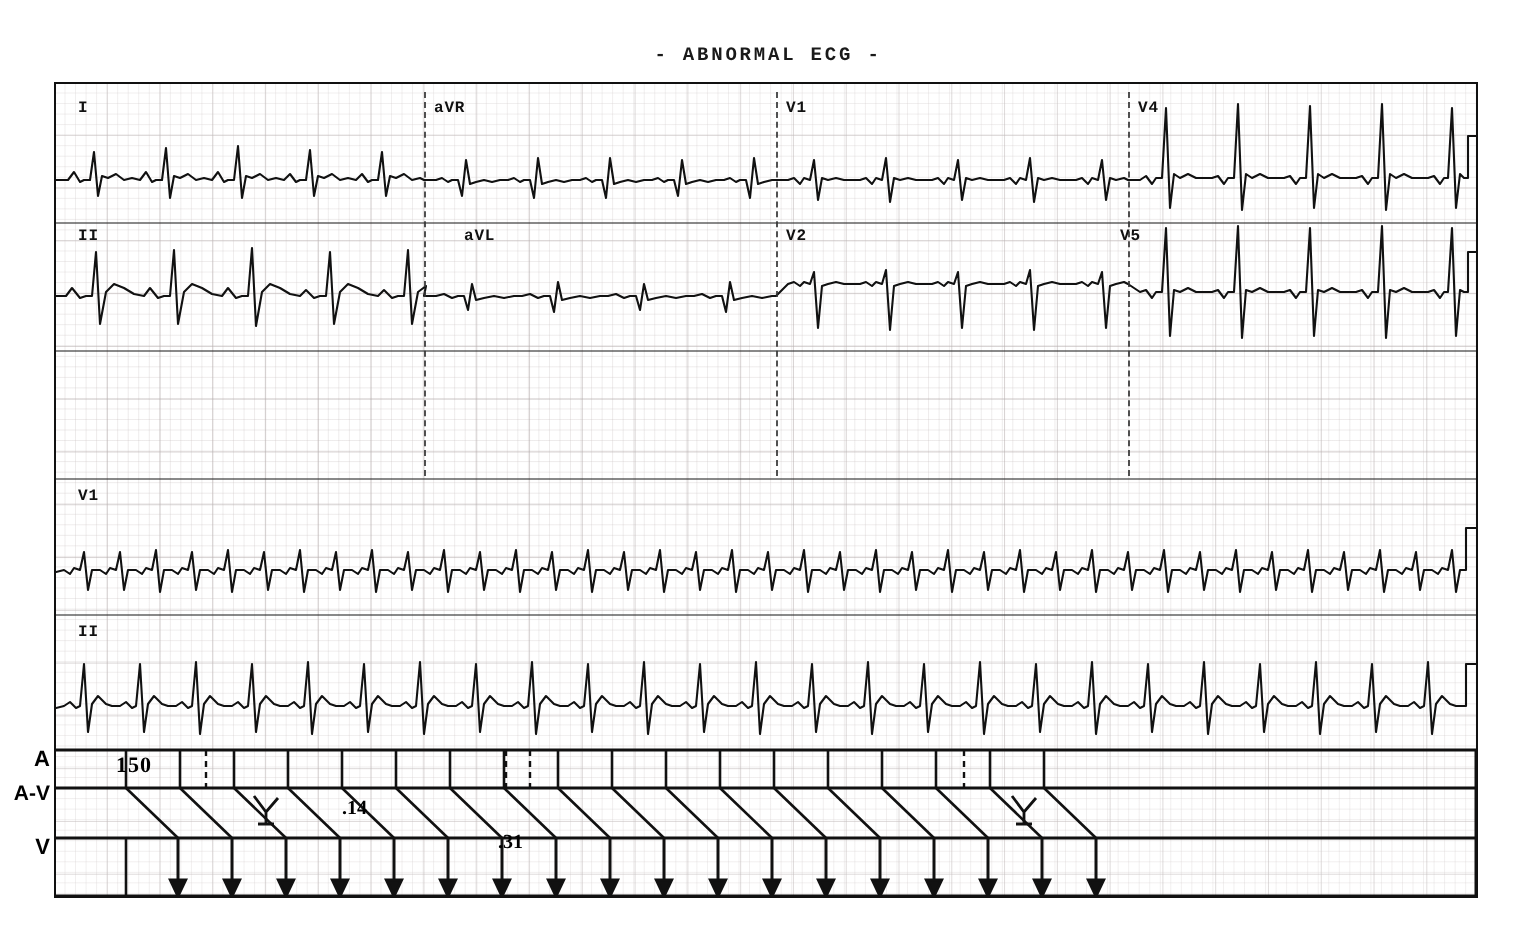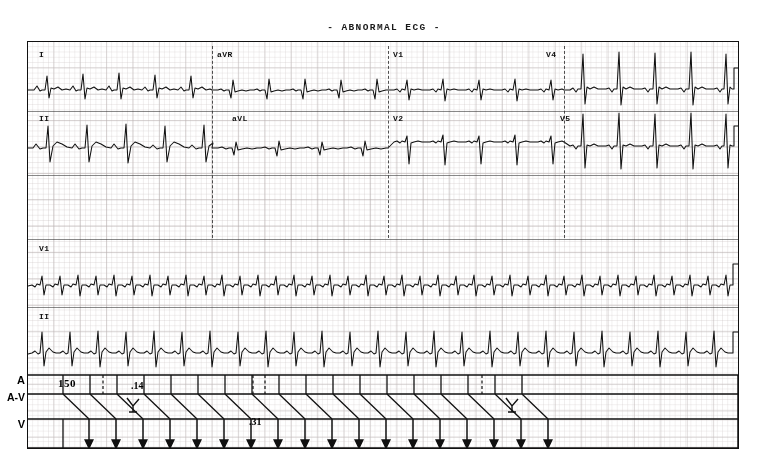--- a/index.html
+++ b/index.html
@@ -90,21 +90,21 @@
   .lad-lbl.a{top:0px;}
   .lad-lbl.av{top:17px;font-size:10.5px;}
   .lad-lbl.v{top:44px;}
 
   
   .hand{
     position:absolute;font-family:"Liberation Serif",serif;
     font-size:10px;color:#000;z-index:12;font-weight:600;
   }
   .hand.rate{left:42px;top:377px;font-size:11px;letter-spacing:.5px;margin-left:16px;}
-  .hand.pr1{left:131px;top:380px;}
+  .hand.pr1{left:131px;top:399px;padding-left:40px;}
   .hand.pr2{left:249px;top:416px;}
 
   .bottom-line{
     position:absolute;left:27px;top:448px;width:712px;height:0;
     border-top:1.6px solid #111;z-index:11;
   }
 </style>
 </head>
 <body>
 
@@ -148,21 +148,21 @@
                    L578,43 L581,42 L584,46 L586,43 L589,43 L591,6  L593,59 L595,41 L598,43 L602,41 L606,43 L610,43
                    L614,43 L617,42 L620,46 L622,43 L625,43 L627,7  L629,58 L631,41 L634,43 L638,41 L642,43 L646,43
                    L650,43 L653,42 L656,46 L658,43 L661,43 L663,6  L665,59 L667,41 L670,43 L674,41 L678,43 L682,43
                    L686,43 L689,42 L692,46 L694,43 L696,43 L698,8  L700,58 L702,41 L704,43
                    L706,43 L706,22 L712,22"></path>
         </svg>
       </div>
       <div class="lead-lbl" style="left:11px;top:4px">I</div>
       <div class="lead-lbl" style="left:189px;top:4px">aVR</div>
       <div class="lead-lbl" style="left:365px;top:4px">V1</div>
-      <div class="lead-lbl" style="left:518px;top:4px">V4</div>
+      <div class="lead-lbl" style="left:541px;top:4px">V4</div>
     </div>
 
     <div class="row" style="top:70px;height:62px">
       <div class="trace">
         <svg viewBox="0 0 712 62" preserveAspectRatio="none">
           <path d="M0,36 L5,36 L8,32 L12,37 L15,36 L18,36 L20,14 L22,50 L25,34 L29,30 L34,32 L39,35 L44,36
                    L47,32 L51,37 L54,36 L57,36 L59,13 L61,50 L64,34 L68,30 L73,32 L78,35 L83,36
                    L86,32 L90,37 L93,36 L96,36 L98,12 L100,51 L103,34 L107,30 L112,32 L117,35 L122,36
                    L125,33 L129,37 L132,36 L135,36 L137,14 L139,50 L142,34 L146,30 L151,32 L156,35 L161,36
                    L164,33 L168,37 L171,36 L174,36 L176,13 L178,50 L181,34 L185,31 L184,36

